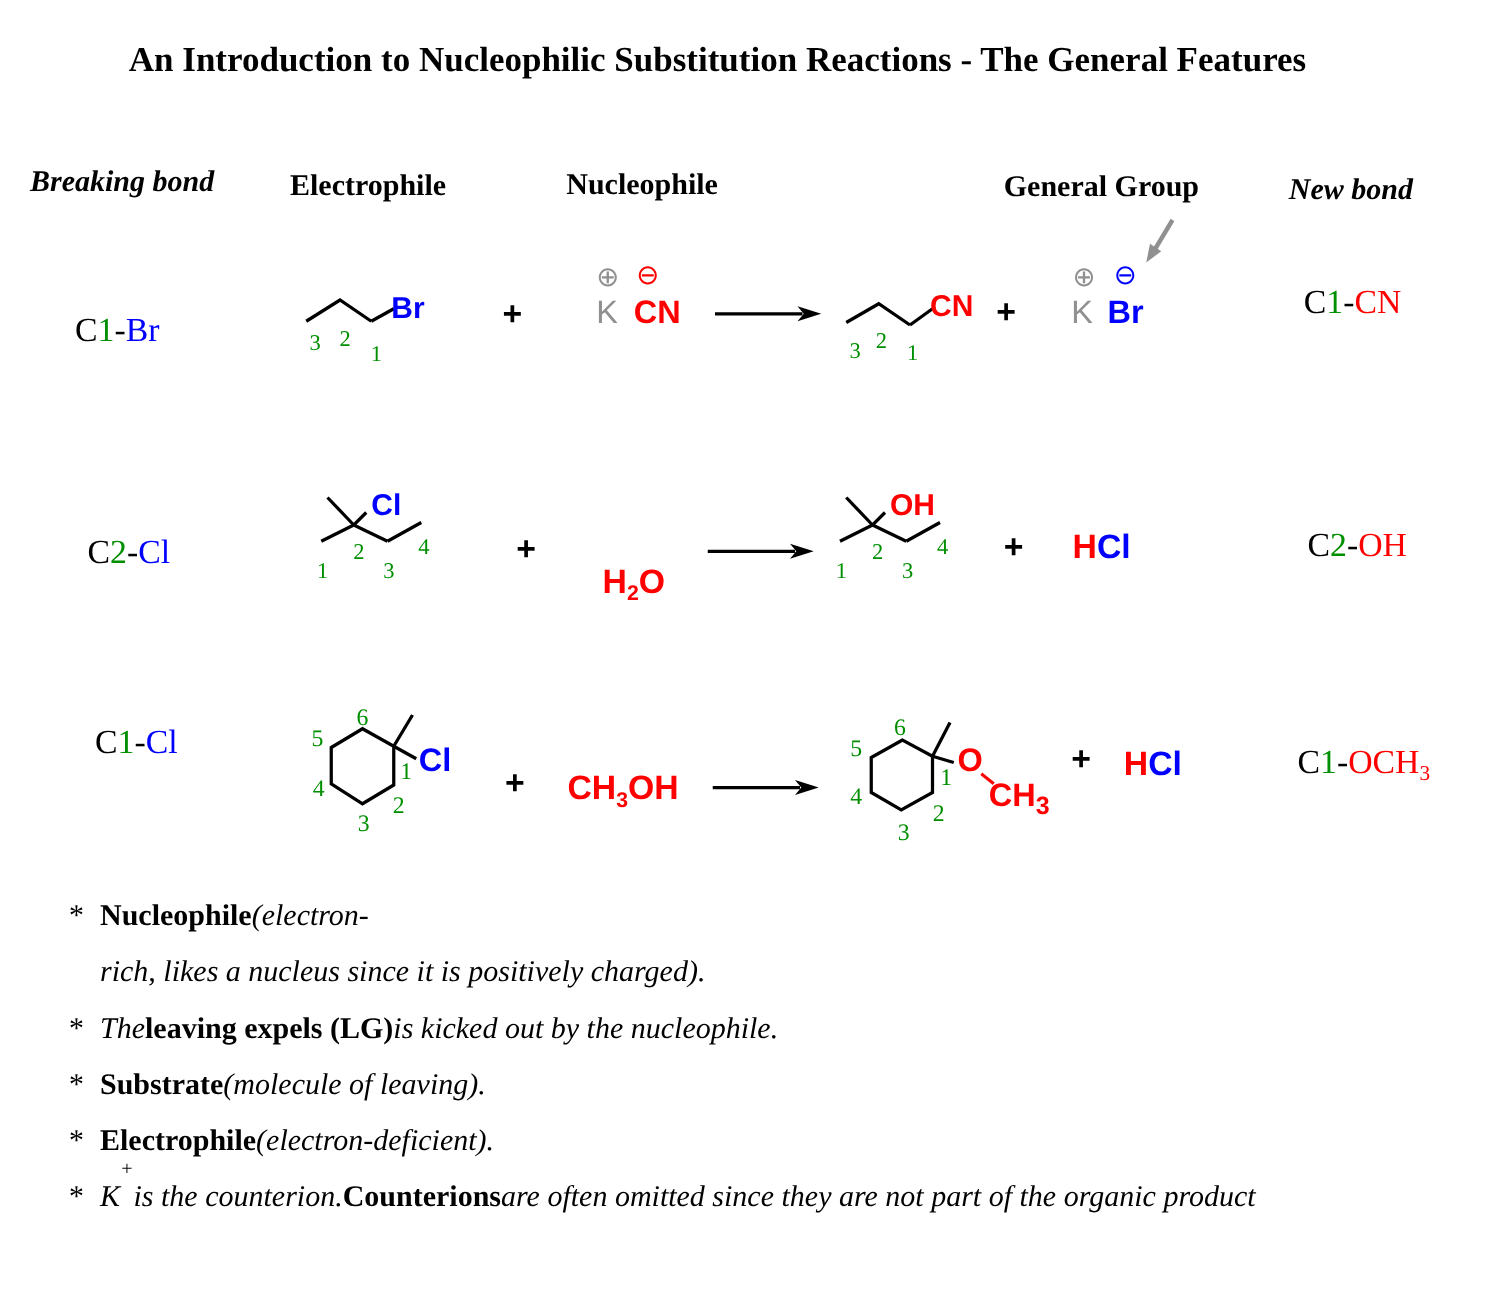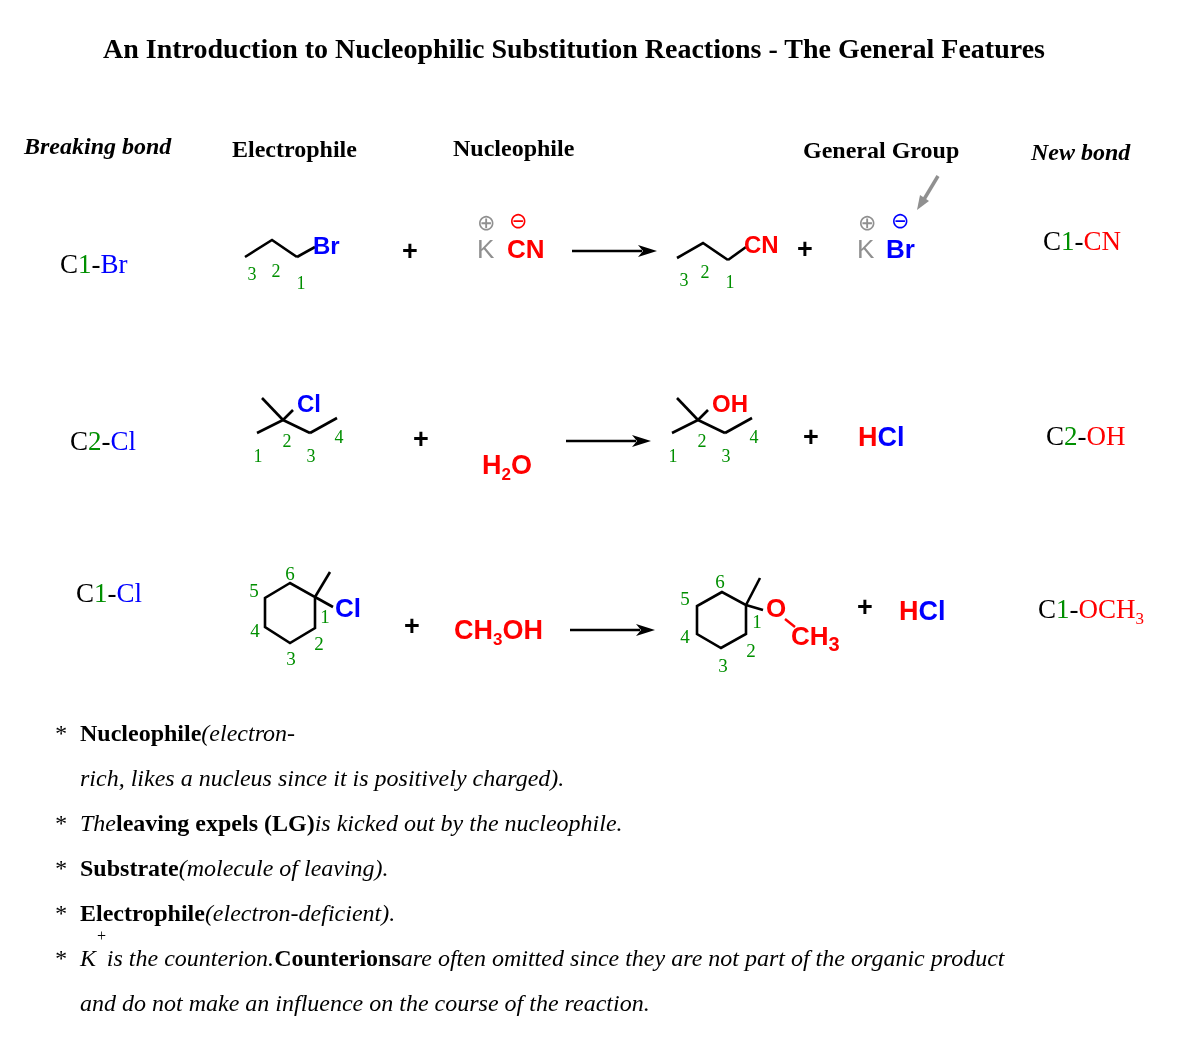--- a/index.html
+++ b/index.html
@@ -236,19 +236,15 @@
         <span class="bi"> (electron-deficient).</span>
       </div>
     <div class="bline">
         <span class="bmark">*</span>
         <span class="bi">K</span>
         <sup class="bi">+</sup>
         <span class="bi"> is the counterion. </span>
         <span class="bb">Counterions</span>
         <span class="bi"> are often omitted since they are not part of the organic product</span>
       </div>
-    <div class="bline">
-        <span class="bmark"></span>
-        <span class="bi">and do not make an influence on the course of the reaction.</span>
-      </div>
   </div>
 
 </div>
 
 </body></html>

